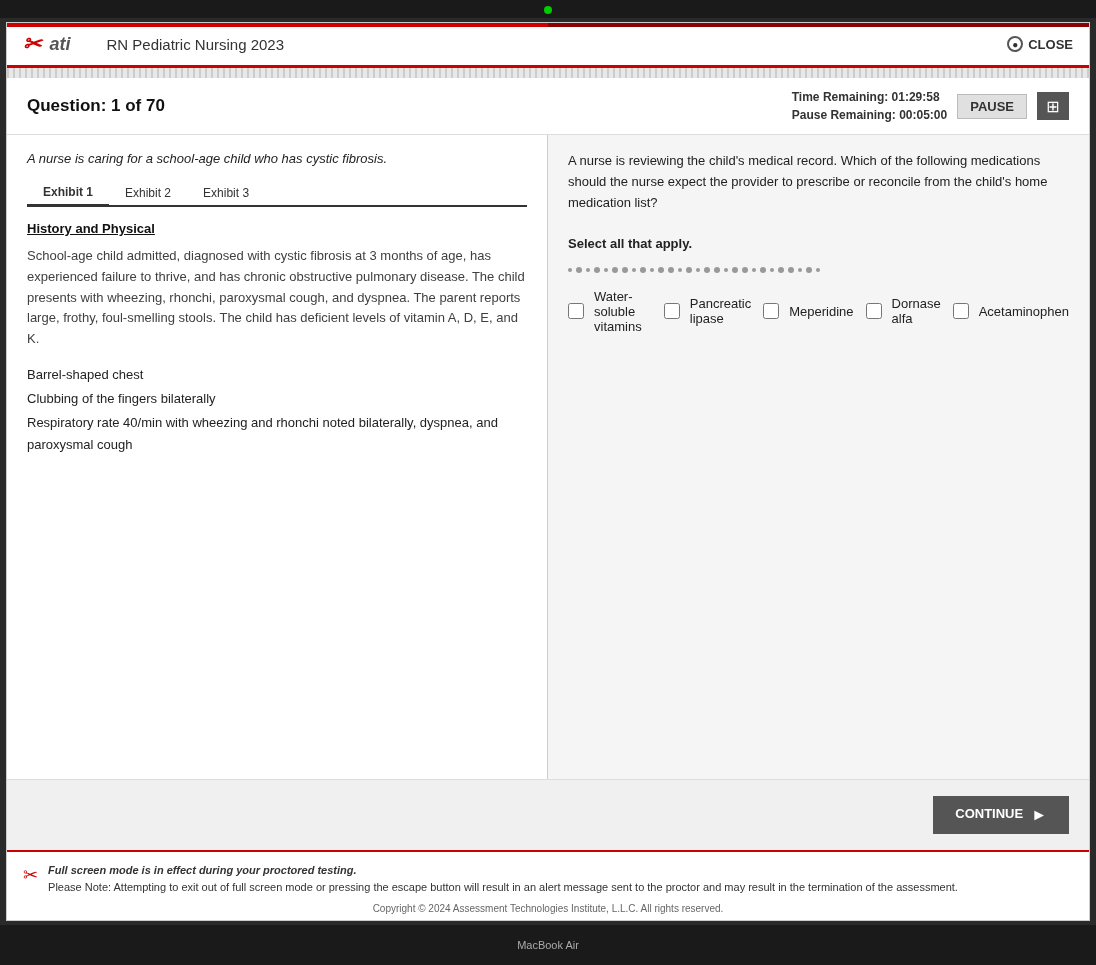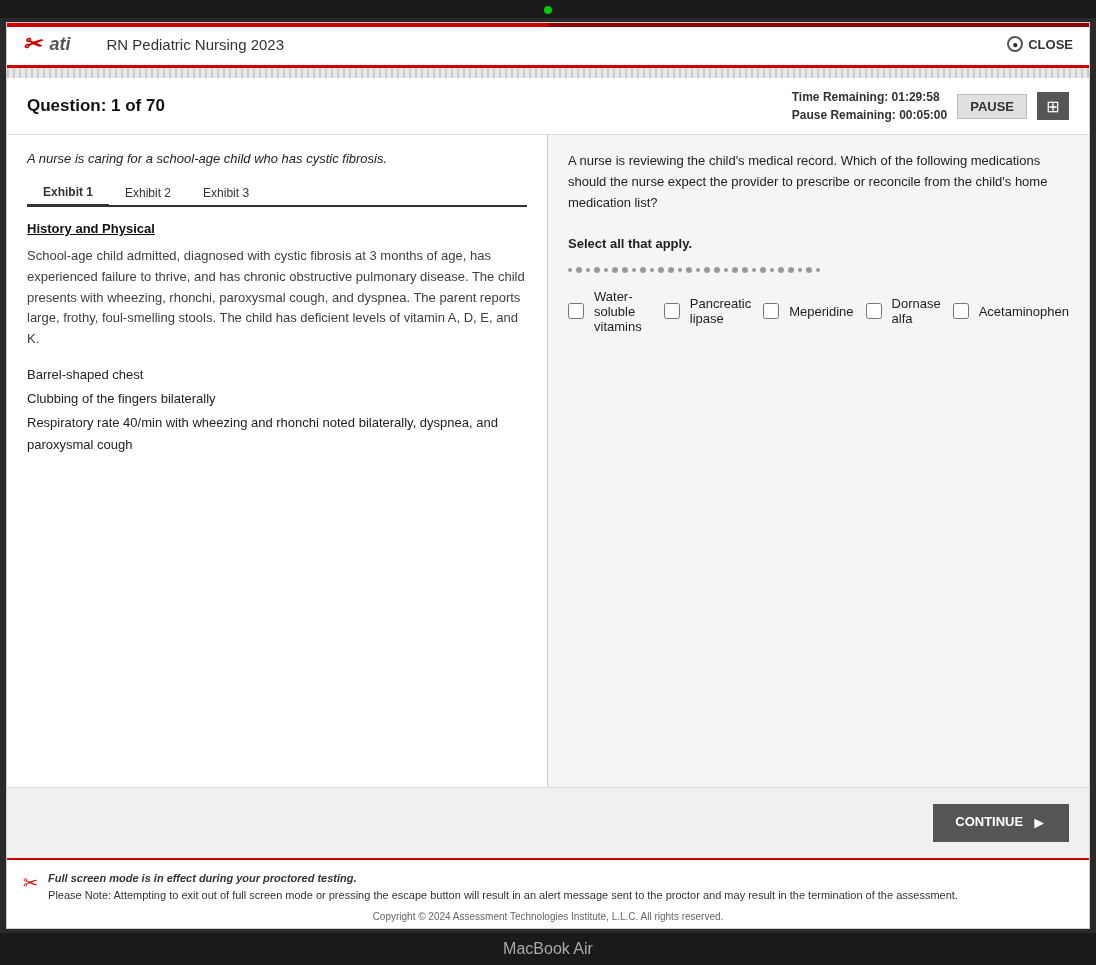--- a/index.html
+++ b/index.html
@@ -329,26 +329,26 @@
     .footer-copyright {
       text-align: center;
       font-size: 10px;
       color: #666;
       margin-top: 4px;
     }
 
     
     .bottom-bar {
       background: #1a1a1a;
-      height: 32px;
+      height: 40px;
       display: flex;
       align-items: center;
       justify-content: center;
       color: #aaa;
-      font-size: 16px;
+      font-size: 11px;
     }
   </style>
 </head>
 <body>
 
 <div class="screen-wrapper">
 
   <div class="top-indicator">
     <div class="green-dot"></div>
   </div>

